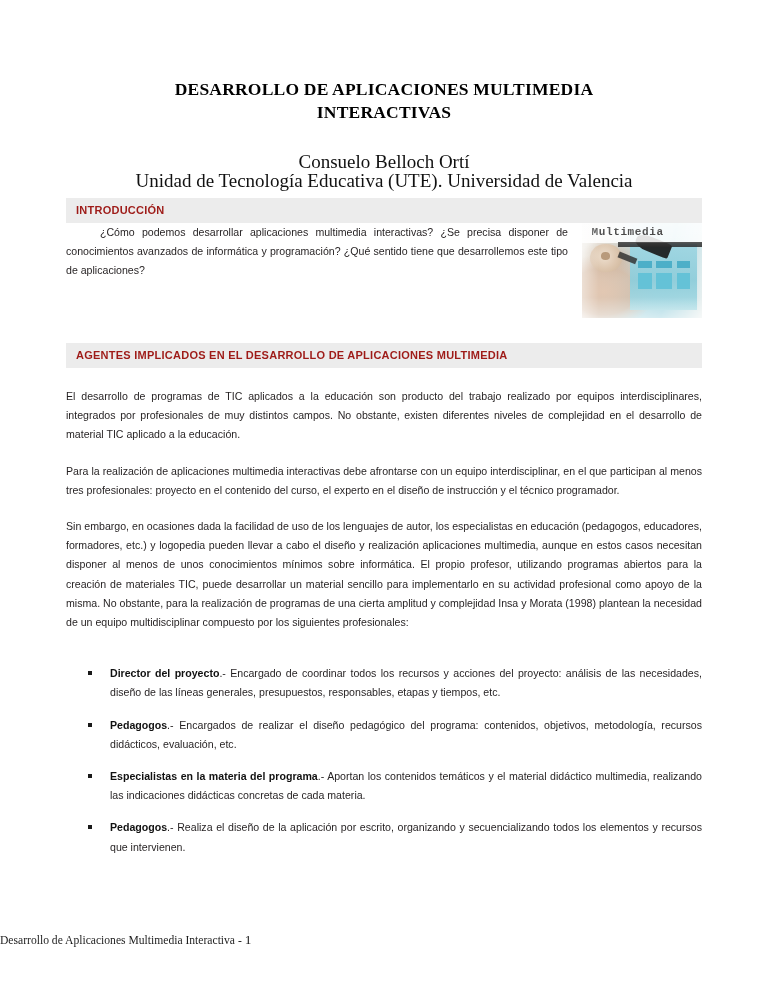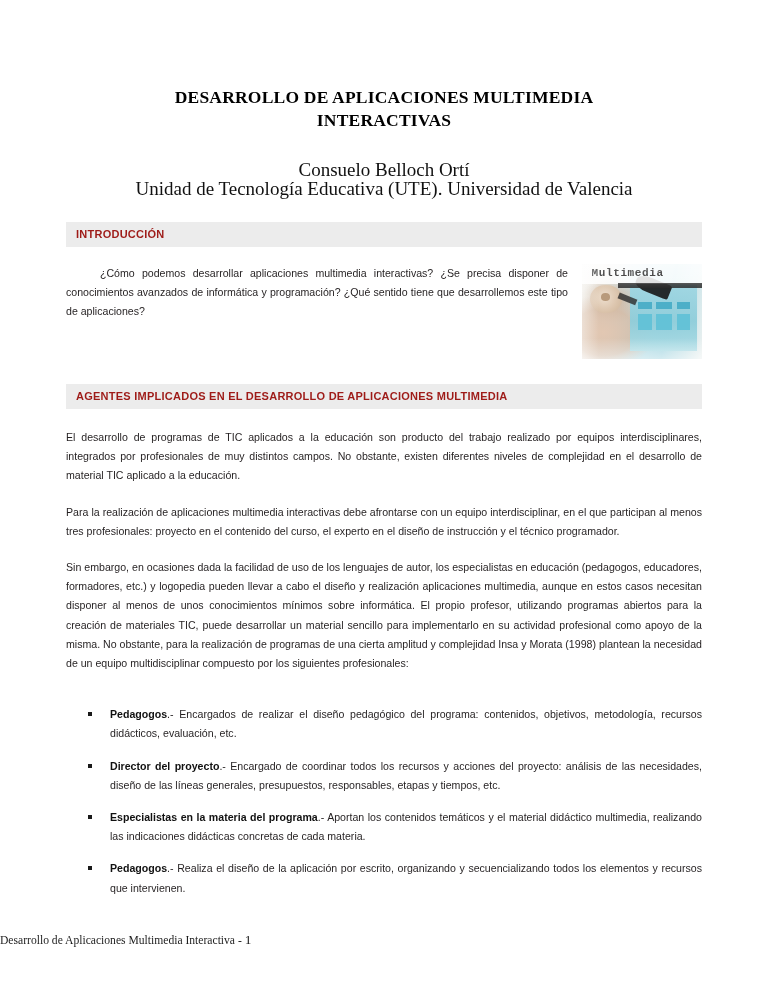--- a/index.html
+++ b/index.html
@@ -12,21 +12,21 @@
     height: 994px;
     font-family: "Liberation Sans", sans-serif;
     color: #1a1a1a;
     position: relative;
     overflow: hidden;
   }
   .page {
     width: 768px;
     height: 994px;
     box-sizing: border-box;
-    padding: 8px 66px;
+    padding: 0 66px;
     position: relative;
   }
 
   
   .title-block {
     padding-top: 78px;
     text-align: center;
   }
   .doc-title {
     font-family: "Liberation Serif", serif;
@@ -43,21 +43,21 @@
     font-family: "Liberation Serif", serif;
     font-size: 19px;
     line-height: 19px;
     color: #111111;
   }
   .authors div { white-space: nowrap; }
 
   
   .section-bar {
     background: #ececec;
-    margin-top: 24px;
+    margin-top: 8px;
     padding: 6px 10px 7px 10px;
     box-sizing: border-box;
   }
   .section-bar .section-title {
     font-family: "Liberation Sans", sans-serif;
     font-weight: bold;
     font-size: 11px;
     letter-spacing: 0.25px;
     color: #9e1b18;
     display: block;
@@ -68,21 +68,20 @@
   .para {
     font-size: 10.6px;
     line-height: 19.2px;
     text-align: justify;
     color: #231f20;
     margin: 0;
   }
   .para + .para { margin-top: 17px; }
 
   .intro-wrap {
-    margin-top: 17px;
     overflow: hidden;
   }
   .intro-wrap .para {
     text-indent: 34px;
   }
 
   .figure {
     float: right;
     width: 120px;
     height: 95px;
@@ -284,24 +283,24 @@
     <span class="section-title">AGENTES IMPLICADOS EN EL DESARROLLO DE APLICACIONES MULTIMEDIA</span>
   </div>
 
   <div class="body-section">
     <p class="para">El desarrollo de programas de TIC aplicados a la educación son producto del trabajo realizado por equipos interdisciplinares, integrados por profesionales de muy distintos campos. No obstante, existen diferentes niveles de complejidad en el desarrollo de material TIC aplicado a la educación.</p>
     <p class="para">Para la realización de aplicaciones multimedia interactivas debe afrontarse con un equipo interdisciplinar, en el que participan al menos tres profesionales: proyecto en el contenido del curso, el experto en el diseño de instrucción y el técnico programador.</p>
     <p class="para">Sin embargo, en ocasiones dada la facilidad de uso de los lenguajes de autor, los especialistas en educación (pedagogos, educadores, formadores, etc.) y logopedia pueden llevar a cabo el diseño y realización aplicaciones multimedia, aunque en estos casos necesitan disponer al menos de unos conocimientos mínimos sobre informática. El propio profesor, utilizando programas abiertos para la creación de materiales TIC, puede desarrollar un material sencillo para implementarlo en su actividad profesional como apoyo de la misma. No obstante, para la realización de programas de una cierta amplitud y complejidad Insa y Morata (1998) plantean la necesidad de un equipo multidisciplinar compuesto por los siguientes profesionales:</p>
 
     <ul class="bullets">
       <li>
-        <span class="lead">Pedagogos</span><span>.- Encargados de realizar el diseño pedagógico del programa: contenidos, objetivos, metodología, recursos didácticos, evaluación, etc.</span>
+        <span class="lead">Director del proyecto</span><span>.- Encargado de coordinar todos los recursos y acciones del proyecto: análisis de las necesidades, diseño de las líneas generales, presupuestos, responsables, etapas y tiempos, etc.</span>
       </li>
       <li>
-        <span class="lead">Director del proyecto</span><span>.- Encargado de coordinar todos los recursos y acciones del proyecto: análisis de las necesidades, diseño de las líneas generales, presupuestos, responsables, etapas y tiempos, etc.</span>
+        <span class="lead">Pedagogos</span><span>.- Encargados de realizar el diseño pedagógico del programa: contenidos, objetivos, metodología, recursos didácticos, evaluación, etc.</span>
       </li>
       <li>
         <span class="lead">Especialistas en la materia del programa</span><span>.- Aportan los contenidos temáticos y el material didáctico multimedia, realizando las indicaciones didácticas concretas de cada materia.</span>
       </li>
       <li>
         <span class="lead">Pedagogos</span><span>.- Realiza el diseño de la aplicación por escrito, organizando y secuencializando todos los elementos y recursos que intervienen.</span>
       </li>
     </ul>
   </div>
 

